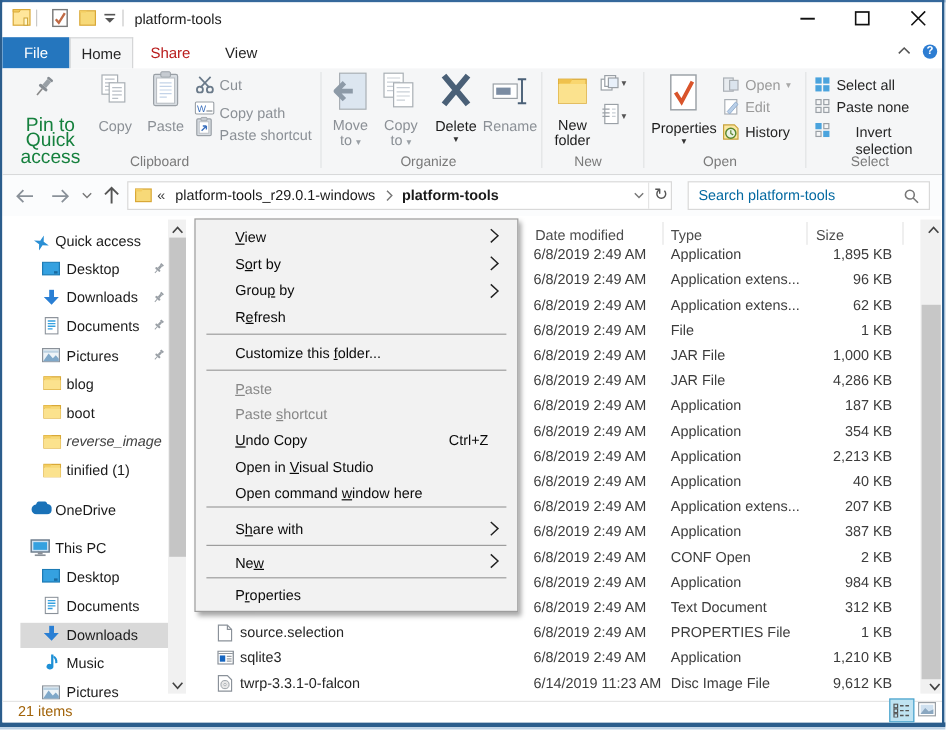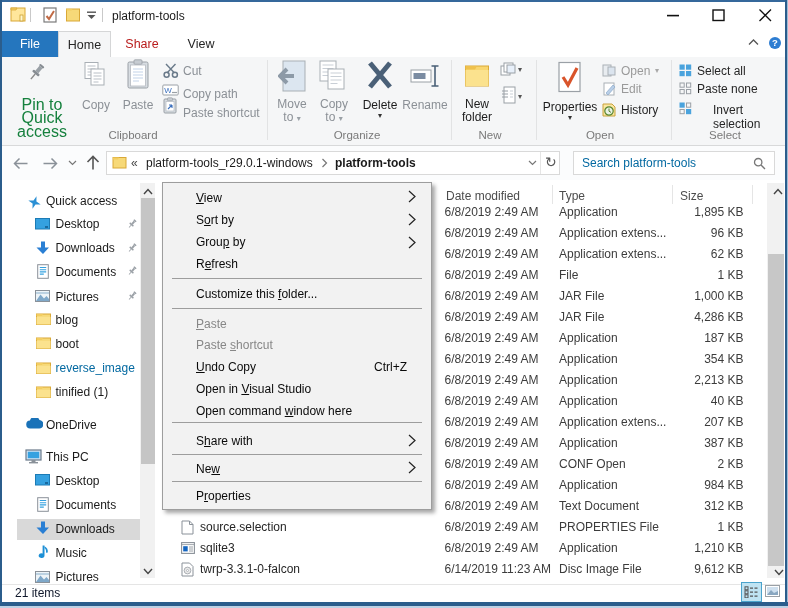--- a/index.html
+++ b/index.html
@@ -356,21 +356,21 @@
       <rect x="0.5" y="2" width="14" height="10.5" fill="#f7d978" stroke="#d9a837"></rect>
       <path d="M0.5 4 L6 4 L7 2 L0.5 2 Z" fill="#f3cd61"></path>
       <rect x="0.5" y="4.8" width="14" height="7.7" fill="#fbe28e"></rect>
     </svg>
   <div class="abs t12" style="left:55.5px;top:337.2px;color:#1a1a1a;">boot</div>
   <svg class="abs" style="left:36px;top:360.8px;" width="15" height="13" viewBox="0 0 15 13">
       <rect x="0.5" y="2" width="14" height="10.5" fill="#f7d978" stroke="#d9a837"></rect>
       <path d="M0.5 4 L6 4 L7 2 L0.5 2 Z" fill="#f3cd61"></path>
       <rect x="0.5" y="4.8" width="14" height="7.7" fill="#fbe28e"></rect>
     </svg>
-  <div class="abs t12" style="left:55.5px;top:361.3px;color:#0369a1;">reverse_image</div>
+  <div class="abs t12" style="left:55.5px;top:361.3px;color:#404040;font-style:italic;">reverse_image</div>
   <svg class="abs" style="left:36px;top:384.9px;" width="15" height="13" viewBox="0 0 15 13">
       <rect x="0.5" y="2" width="14" height="10.5" fill="#f7d978" stroke="#d9a837"></rect>
       <path d="M0.5 4 L6 4 L7 2 L0.5 2 Z" fill="#f3cd61"></path>
       <rect x="0.5" y="4.8" width="14" height="7.7" fill="#fbe28e"></rect>
     </svg>
   <div class="abs t12" style="left:55.5px;top:385.4px;color:#1a1a1a;">tinified (1)</div>
 
   <svg class="abs" style="left:26px;top:418px;" width="17" height="11" viewBox="0 0 17 11">
       <path d="M4.5 10.5 a4 4 0 0 1 -0.5-8 a5 5 0 0 1 9.5-0.5 a3.5 3.5 0 0 1 -0.5 8.5 Z" fill="#1a72b8"></path>
     </svg>
@@ -555,21 +555,21 @@
   <svg class="abs" style="left:773px;top:188px;" width="10" height="7" viewBox="0 0 10 7">
       <path d="M1 6 L5 1.5 L9 6" fill="none" stroke="#444" stroke-width="1.4"></path>
     </svg>
   <div class="abs" style="left:767.5px;top:254px;width:16px;height:312px;background:#c7c7c7;"></div>
   <svg class="abs" style="left:774px;top:569px;" width="10" height="7" viewBox="0 0 10 7">
       <path d="M1 1 L5 5.5 L9 1" fill="none" stroke="#444" stroke-width="1.4"></path>
     </svg>
 </div>
 
 <div class="abs" style="left:2px;top:584px;width:783px;height:18px;background:#fff;border-top:1px solid #e5e5e5;"></div>
-<div class="abs t12" style="left:15px;top:586px;color:#0f172a;">21 items</div>
+<div class="abs t12" style="left:15px;top:586px;color:#a16207;">21 items</div>
 <div class="abs" style="left:741px;top:582px;width:21px;height:20px;background:#bfe3f2;border:1px solid #4aa3cc;"></div>
 <svg class="abs" style="left:744px;top:586px;" width="15" height="12" viewBox="0 0 15 12">
   <g fill="none" stroke="#555" stroke-width="1">
       <rect x="1" y="0.8" width="3" height="3"></rect>
       <rect x="1" y="4.8" width="3" height="3"></rect>
       <rect x="1" y="8.8" width="3" height="3"></rect>
     </g>
   <g stroke="#555" stroke-width="1.2">
       <path d="M6 2.2 h3 M10.5 2.2 h3 M6 6.2 h3 M10.5 6.2 h3 M6 10.2 h3 M10.5 10.2 h3"></path>
     </g>

